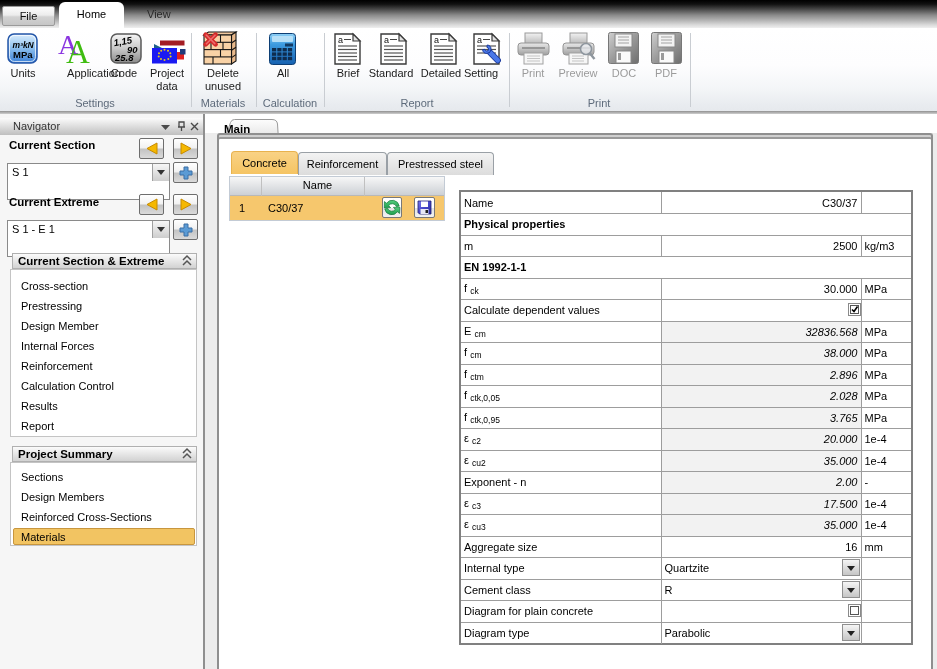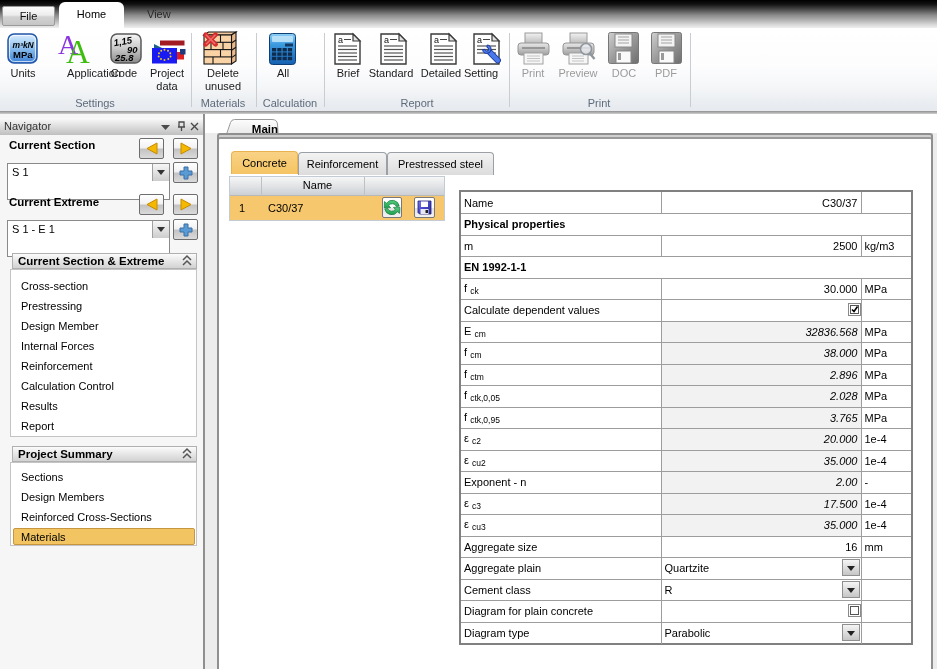--- a/index.html
+++ b/index.html
@@ -28,40 +28,40 @@
   .glabel{color:#9b9b9b;}
 
   
   #ribline{left:0;top:111px;width:937px;height:5px;background:linear-gradient(#909090,#cfcfcf 60%,#e2e2e2);}
   #tabband{left:205px;top:114px;width:732px;height:19px;background:#fff;}
 
   
   #nav{left:0;top:114px;width:203px;height:555px;background:#f6f6f6;font-size:11px;}
   #navtitle{left:0;top:4px;width:203px;height:17px;
     background:linear-gradient(#fbfbfb,#bfbfbf);
-    font-size:11px;color:#333;line-height:17px;padding-left:4px;box-sizing:border-box;}
+    font-size:11px;color:#333;line-height:17px;padding-left:13px;box-sizing:border-box;}
   #navdivider{left:203px;top:114px;width:2px;height:555px;background:#8f8f8f;}
   .boldlbl{font-size:11.5px;font-weight:bold;color:#000;}
   .navbtn{position:absolute;width:25px;height:21px;border:1px solid #6e6e6e;border-radius:2px;
     background:linear-gradient(#ffffff 0%,#f1f1f1 47%,#c3c3c3 53%,#dadada 100%);box-sizing:border-box;}
   .combo{position:absolute;height:37px;background:#fff;border:1px solid #8a8a8a;box-sizing:border-box;
     font-size:11px;line-height:17px;padding-left:4px;}
   .combobtn{position:absolute;right:0;top:0;width:16px;height:17px;
     background:linear-gradient(#f6f6f6,#cdcdcd);border-left:1px solid #a0a0a0;}
   .combobtn:after{content:"";position:absolute;left:4px;top:6px;border:4px solid transparent;border-top:5px solid #333;}
   .grphdr{position:absolute;left:12px;width:185px;height:16px;
     background:linear-gradient(#fbfbfb,#d2d2d2);border:1px solid #b0b0b0;box-sizing:border-box;
     font-size:11.5px;font-weight:bold;line-height:14px;padding-left:5px;}
   .grpbox{position:absolute;left:10px;width:187px;background:#fff;border:1px solid #c4c4c4;box-sizing:border-box;}
   .navitem{position:absolute;left:21px;font-size:11px;color:#000;}
   .chev{position:absolute;width:9px;height:10px;}
 
   
   #maintab{left:224px;top:119px;width:54px;height:21px;
-    font-size:11.5px;font-weight:bold;text-align:right;line-height:20px;box-sizing:border-box;}
+    font-size:11.5px;font-weight:bold;text-align:left;line-height:20px;box-sizing:border-box;}
   #mainframe{left:217px;top:133px;width:716px;height:536px;background:#fff;
     border:2px solid #8f8f8f;border-bottom:none;border-radius:3px 3px 0 0;box-sizing:border-box;
     box-shadow:inset 0 2px 0 #cfcfcf, inset 0 4px 0 #9a9a9a;}
 
   .ctab{position:absolute;height:23px;box-sizing:border-box;border:1px solid #9aa0a6;border-bottom:none;
     border-radius:4px 4px 0 0;font-size:11px;text-align:center;line-height:22px;}
   
   #listtbl{left:229px;top:176px;width:216px;height:45px;border:1px solid #c3cbd5;box-sizing:border-box;background:#fff;}
   
   #proptbl{left:459px;top:190px;width:454px;height:455px;border:2px solid #808080;box-sizing:border-box;background:#fff;}
@@ -575,21 +575,21 @@
             <td class="lbl">ε <sub class="s">cu3</sub></td>
             <td class="ro">35.000</td>
             <td class="unit">1e-4</td>
           </tr>
       <tr>
             <td class="lbl">Aggregate size</td>
             <td class="val">16</td>
             <td class="unit">mm</td>
           </tr>
       <tr>
-            <td class="lbl">Aggregate plain</td>
+            <td class="lbl">Internal type</td>
             <td class="dd">Quartzite<span class="ddbtn"></span></td>
             <td class="unit"></td>
           </tr>
       <tr>
             <td class="lbl">Cement class</td>
             <td class="dd">R<span class="ddbtn"></span></td>
             <td class="unit"></td>
           </tr>
       <tr>
             <td class="lbl">Diagram for plain concrete</td>

